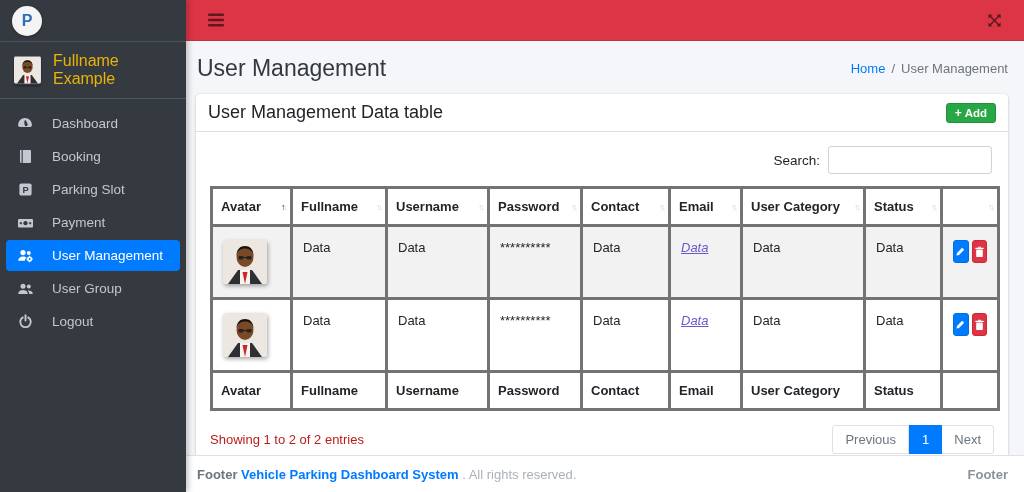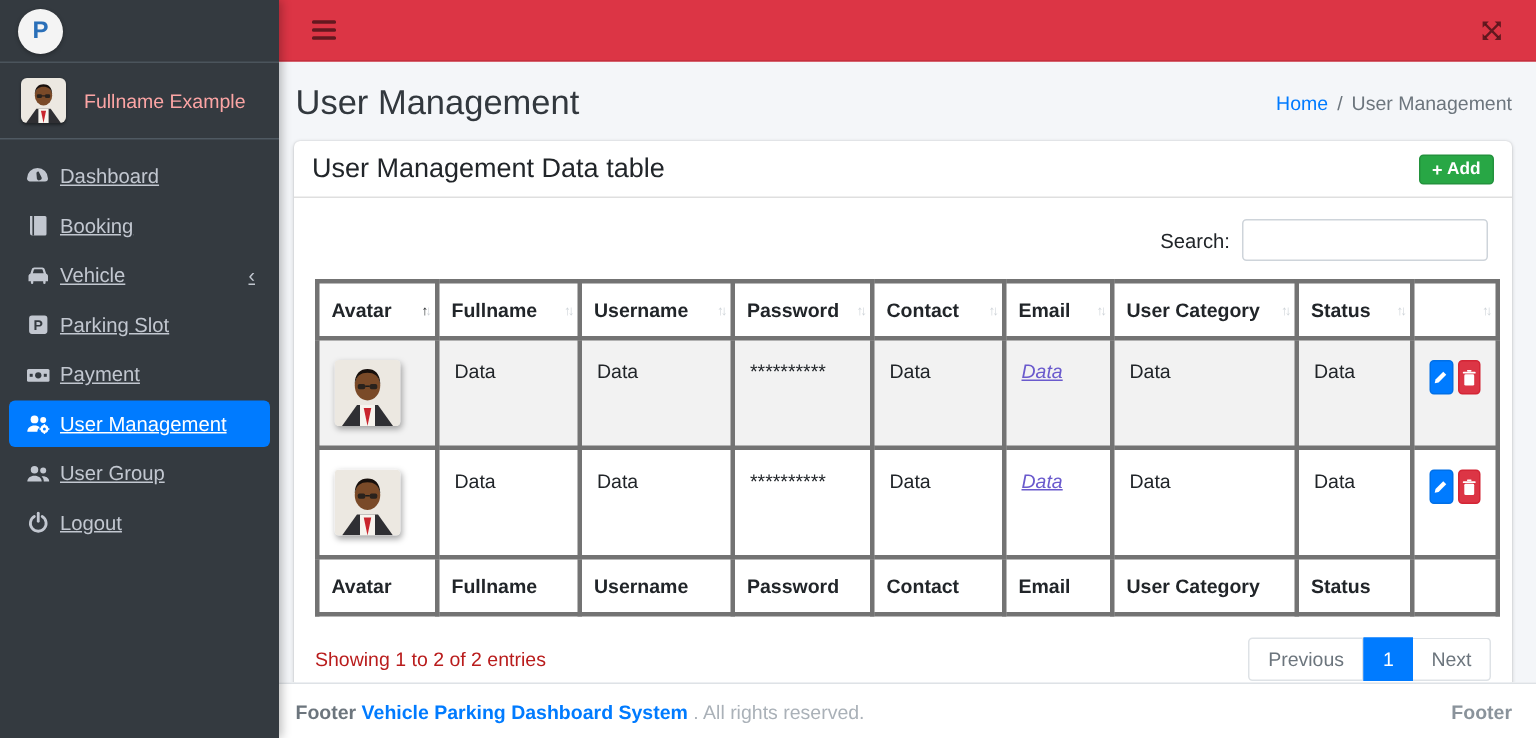--- a/index.html
+++ b/index.html
@@ -8,23 +8,23 @@
   .app { display:flex; width:1024px; height:492px; }
 
   
   .sidebar { width:186px; min-width:186px; background:#343a40; color:#c2c7d0; display:flex; flex-direction:column; z-index:3; box-shadow:2px 0 6px rgba(0,0,0,.25); }
   .brand { display:flex; align-items:center; gap:10px; padding:6px 12px; height:42px; border-bottom:1px solid #4b545c; }
   .brand-logo { width:30px; height:30px; border-radius:50%; background:#f4f4f4; color:#2a6fb8; font-weight:bold; font-size:16px; display:flex; align-items:center; justify-content:center; box-shadow:0 1px 3px rgba(0,0,0,.3); }
   .brand-text { color:#fff; font-size:15px; font-weight:300; white-space:nowrap; }
   .user-panel { display:flex; align-items:center; gap:12px; padding:10px 14px; border-bottom:1px solid #4f5962; }
   .user-panel .avatar-sm { width:30px; height:30px; border-radius:4px; overflow:hidden; box-shadow:0 1px 2px rgba(0,0,0,.4); }
   .user-panel .avatar-sm svg { display:block; width:100%; height:100%; }
-  .user-name { font-size:13px; color:#fca5a5; }
+  .user-name { font-size:16px; color:#eab308; }
   .nav { margin-top:8px; display:flex; flex-direction:column; gap:2px; padding:0 6px; }
-  .nav-item { display:flex; align-items:center; gap:6px; padding:8px 10px; font-size:13.5px; border-radius:4px; cursor:pointer; color:#c2c7d0;text-decoration:underline; }
+  .nav-item { display:flex; align-items:center; gap:18px; padding:8px 10px; font-size:13.5px; border-radius:4px; cursor:pointer; color:#c2c7d0; }
   .nav-item .nico { width:18px; min-width:18px; display:flex; justify-content:center; align-items:center; }
   .nav-item .nico svg { display:block; }
   .nav-item.active { background:#007bff; color:#fff; }
   .nav-item .chev { margin-left:auto; font-size:13px; color:#c2c7d0; line-height:1; }
   .nav-label { flex:0 1 auto; }
 
   
   .main { flex:1; display:flex; flex-direction:column; min-width:0; }
   .topnav { height:41px; background:#dc3545; display:flex; align-items:center; justify-content:space-between; padding:0 18px; border-bottom:1px solid #c4303f; }
   .topnav .navbtn { background:none; border:none; cursor:pointer; display:flex; align-items:center; padding:4px; }
@@ -114,29 +114,20 @@
         <span class="nav-label">Dashboard</span>
       </div>
       <div class="nav-item">
         <span class="nico">
           <svg width="14" height="15" viewBox="0 0 14 15" fill="currentColor">
               <path d="M2 1h10a1 1 0 0 1 1 1v11a1 1 0 0 1-1 1H3.5A1.5 1.5 0 0 1 2 12.5V1z"></path>
               <rect x="3.6" y="1" width="1.1" height="13" fill="#343a40"></rect>
             </svg>
         </span>
         <span class="nav-label">Booking</span>
-      </div>
-      <div class="nav-item">
-        <span class="nico">
-          <svg width="17" height="15" viewBox="0 0 17 15" fill="currentColor">
-              <path d="M3.2 6.5l1-3c.2-.7.9-1.2 1.6-1.2h5.4c.7 0 1.4.5 1.6 1.2l1 3c.7.2 1.2.9 1.2 1.6v3.4h-1.6v1a.8.8 0 0 1-1.6 0v-1H5.2v1a.8.8 0 0 1-1.6 0v-1H2V8.1c0-.7.5-1.4 1.2-1.6zm1.7-.4h7.2l-.7-2.2a.5.5 0 0 0-.5-.4H6.1a.5.5 0 0 0-.5.4l-.7 2.2z"></path>
-            </svg>
-        </span>
-        <span class="nav-label">Vehicle</span>
-        <span class="chev">‹</span>
       </div>
       <div class="nav-item">
         <span class="nico">
           <svg width="15" height="15" viewBox="0 0 16 16">
               <rect x="1.5" y="1.5" width="13" height="13" rx="2" fill="currentColor"></rect>
               <text x="8" y="11.8" font-size="10" font-weight="bold" text-anchor="middle" fill="#343a40" font-family="Liberation Sans, sans-serif">P</text>
             </svg>
         </span>
         <span class="nav-label">Parking Slot</span>
       </div>

